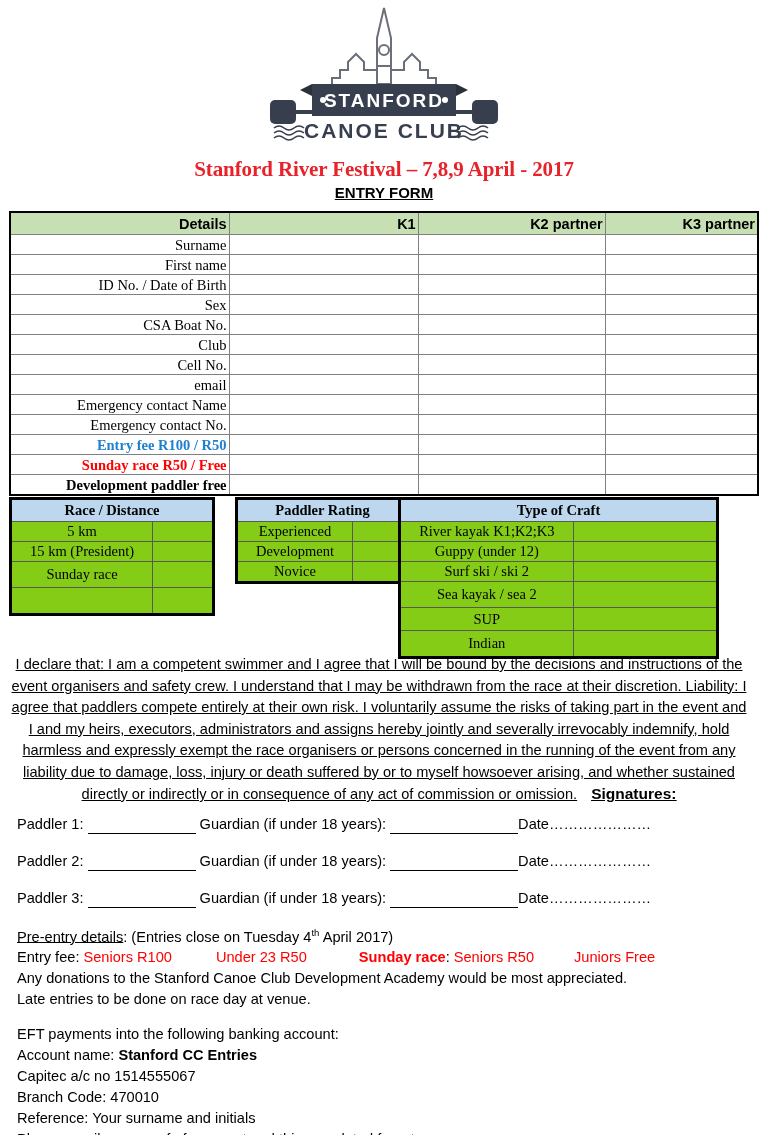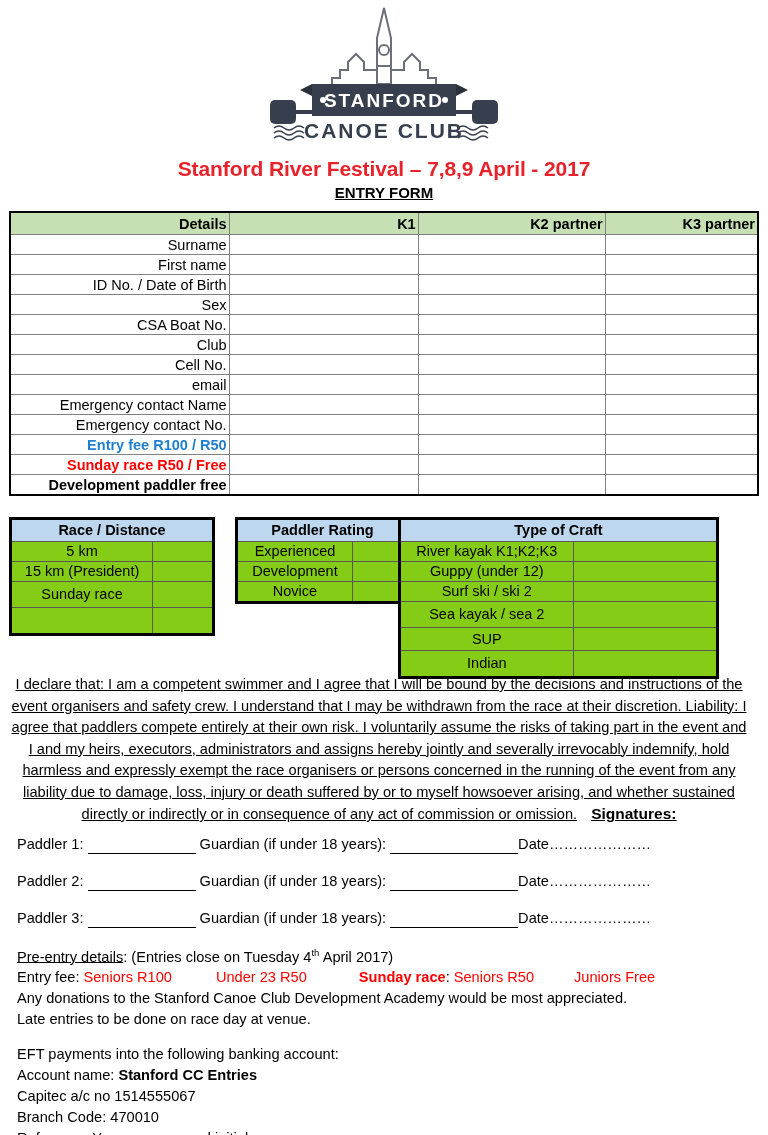--- a/index.html
+++ b/index.html
@@ -36,20 +36,21 @@
 
   
   .event-title {
     text-align: center;
     color: #e8222a;
     font-size: 21px;
     font-weight: bold;
     line-height: 26px;
     margin: 6px 0 2px 0;
     letter-spacing: -0.1px;
+    font-family: Liberation Serif, serif;
   }
   .entry-form-title {
     text-align: center;
     font-size: 15px;
     font-weight: bold;
     margin: 0 0 10px 0;
   }
   .entry-form-title span {
     text-decoration: underline;
   }
@@ -72,30 +73,31 @@
     text-align: right;
     vertical-align: middle;
     background: #ffffff;
   }
   table.details thead th {
     background: #c6e0b4;
     font-weight: bold;
     font-size: 14.5px;
     height: 21px;
   }
-  td.lbl { text-align: center; }
+  td.lbl { text-align: center; font-family: Liberation Serif, serif; }
   td.lbl-blue { color: #1f7fd0; font-weight: bold; }
   td.lbl-red  { color: #ff0000; font-weight: bold; }
   td.lbl-bold { color: #000000; font-weight: bold; }
 
   
   .mid-row {
-    margin-top: 21px;
+    margin-top: 1px;
     position: relative;
     height: 148px;
+    font-family: Liberation Serif, serif;
   }
   .mid-block {
     position: absolute;
     top: 0;
   }
   table.sub {
     border-collapse: collapse;
     table-layout: fixed;
     border: 3px solid #000;
     background: #fff;

